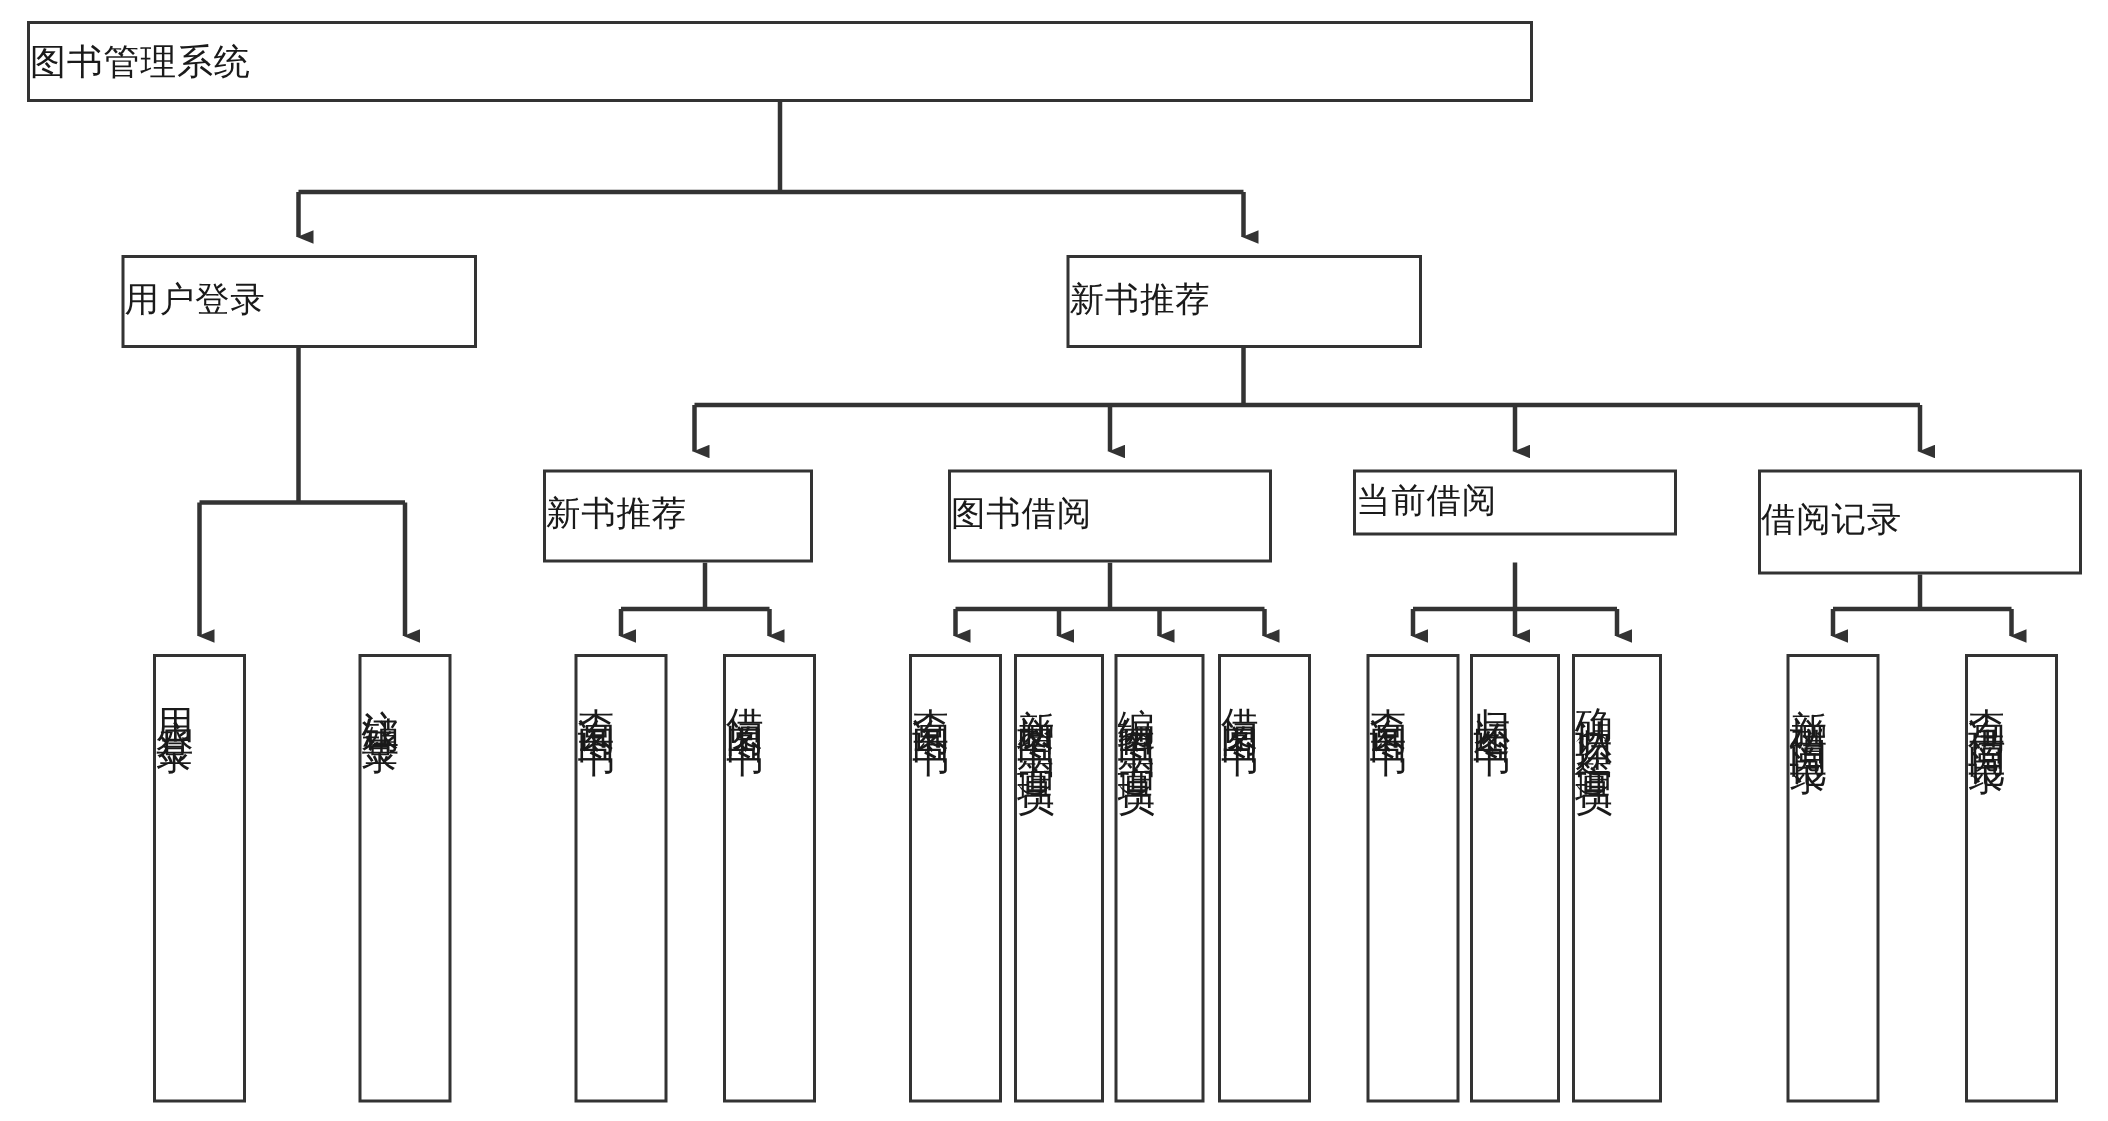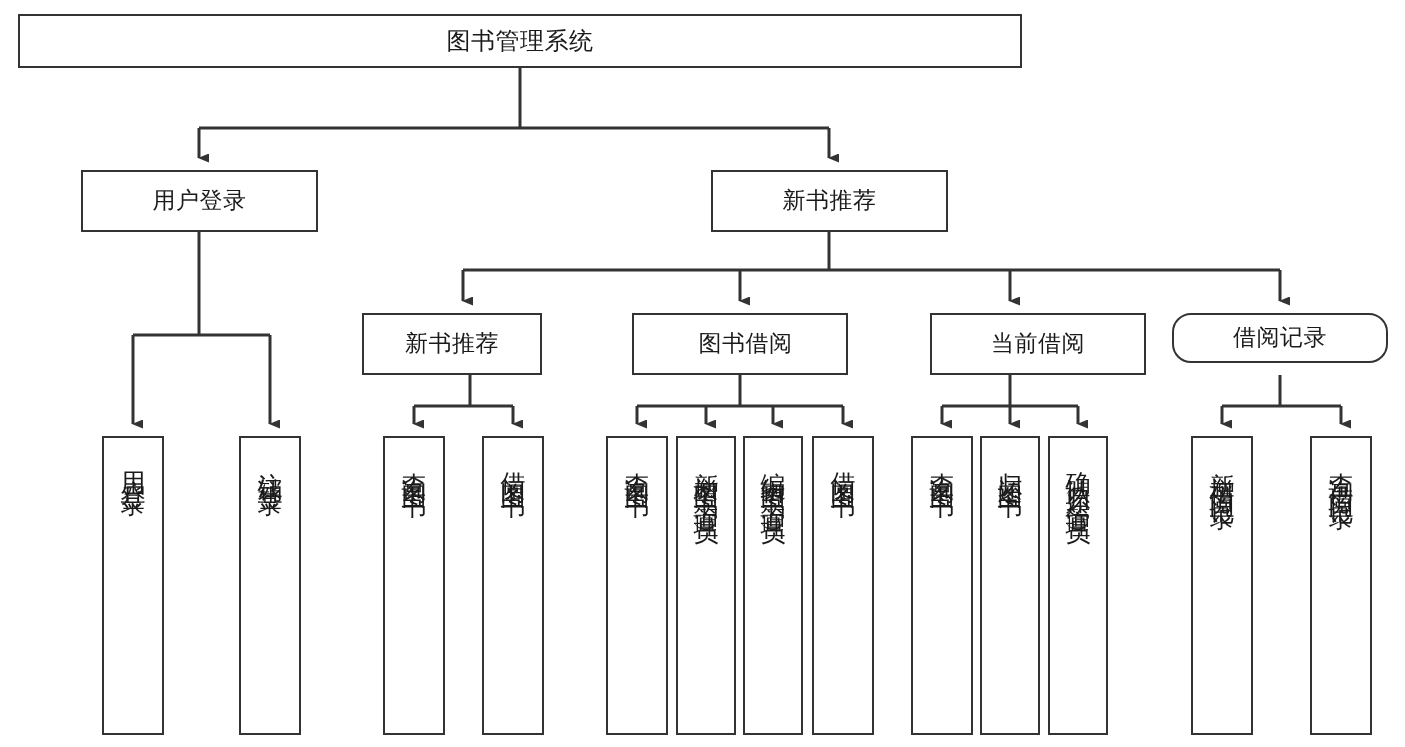--- a/index.html
+++ b/index.html
@@ -27,21 +27,21 @@
     height: 747px;
     pointer-events: none;
   }
   .node {
     position: absolute;
     box-sizing: border-box;
     background: #ffffff;
     border: 2.5px solid #333333;
     display: flex;
     align-items: center;
-    justify-content: center;
+    justify-content: flex-start;
     overflow: hidden;
   }
   .node .label {
     color: #1a1a1a;
     line-height: 1.12;
     text-align: center;
     white-space: nowrap;
   }
   .node.horizontal .label {
     font-size: 23px;
@@ -133,27 +133,27 @@
   <div class="node horizontal" style="left:81px; top:170px; width:237px; height:62px;">
     <span class="label">用户登录</span>
   </div>
   <div class="node horizontal" style="left:711px; top:170px; width:237px; height:62px;">
     <span class="label">新书推荐</span>
   </div>
 
   <div class="node horizontal" style="left:362px; top:313px; width:180px; height:62px;">
     <span class="label">新书推荐</span>
   </div>
-  <div class="node horizontal" style="left:632px; top:313px; width:216px; height:62px;padding-left:11px;">
+  <div class="node horizontal" style="left:632px; top:313px; width:216px; height:62px;">
     <span class="label">图书借阅</span>
   </div>
-  <div class="node horizontal" style="left:930px; top:313px; width:216px; height:62px;">
+  <div class="node horizontal" style="left:902px; top:313px; width:216px; height:44px;">
     <span class="label">当前借阅</span>
   </div>
-  <div class="node horizontal" style="left:1172px; top:313px; width:216px; height:50px;border-radius:19px;">
+  <div class="node horizontal" style="left:1172px; top:313px; width:216px; height:70px;">
     <span class="label">借阅记录</span>
   </div>
 
   <div class="node vertical" style="left:102px; top:436px; width:62px; height:299px;">
     <span class="label">用户登录</span>
   </div>
   <div class="node vertical" style="left:239px; top:436px; width:62px; height:299px;">
     <span class="label">注销登录</span>
   </div>
 

